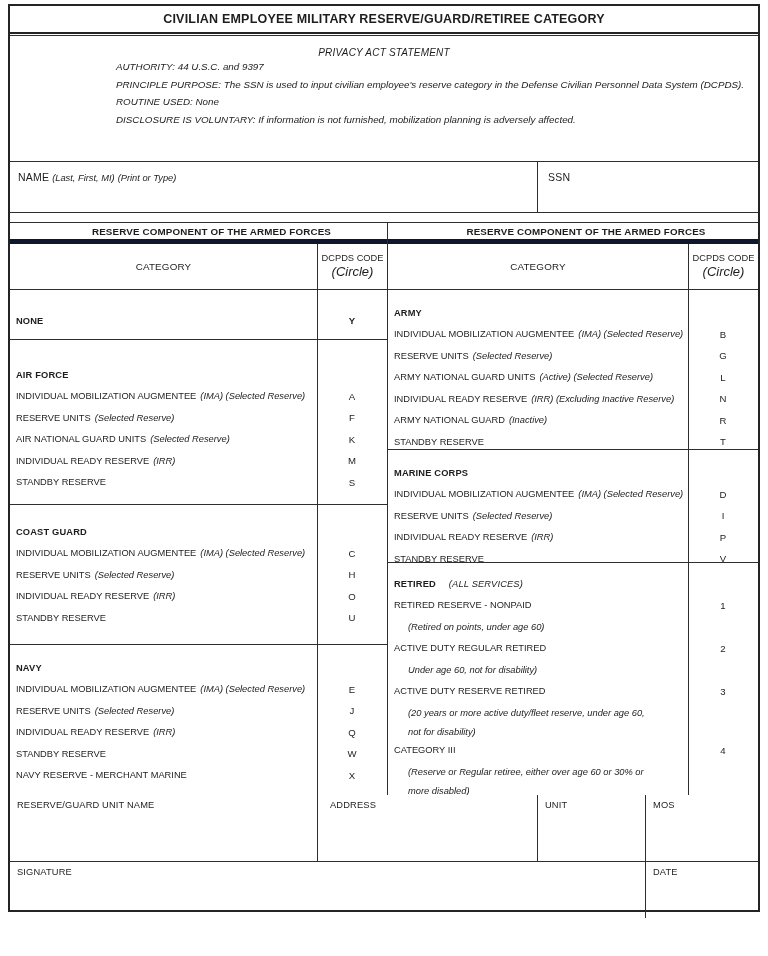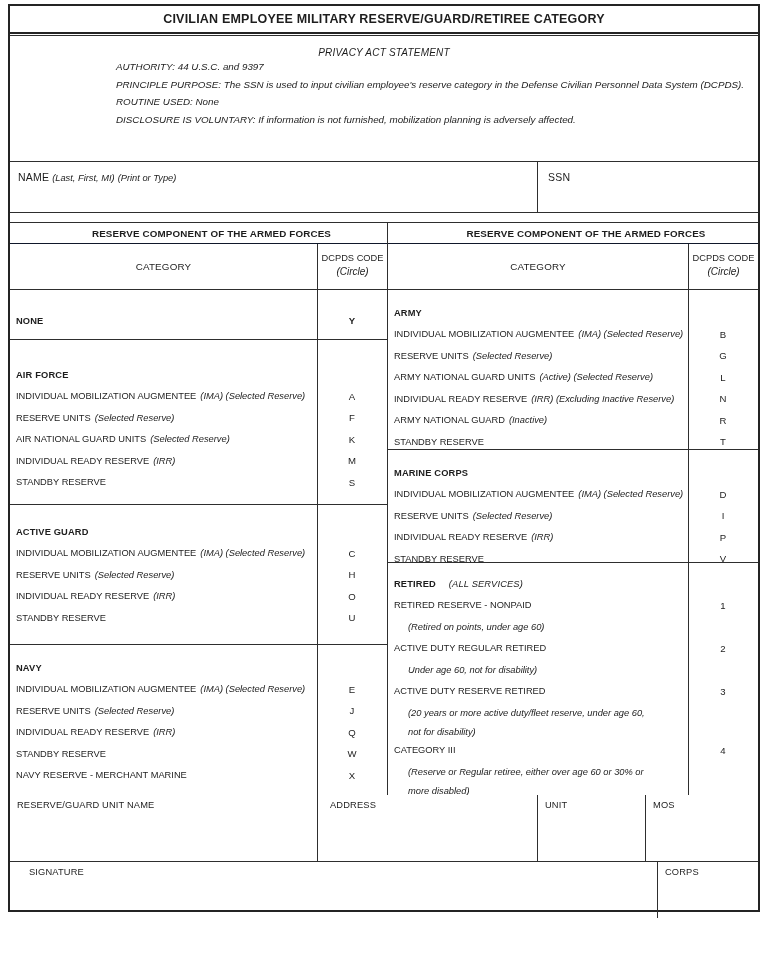--- a/index.html
+++ b/index.html
@@ -28,29 +28,29 @@
   .fld-label { font-size:10.5px; letter-spacing:.2px; }
   .fld-hint { font-size:9.3px; font-style:italic; margin-left:3px; }
 
   .spacer { height:9px; }
 
   
   .table { border-top:1px solid #2e2e2e; display:flex; height:573px; }
   .half { display:flex; flex-direction:column; }
   .half.left { width:377px; }
   .half.right { flex:1; border-left:1px solid #2e2e2e; }
-  .comp-head { height:21px; border-bottom:1px solid #0f172a; display:flex;
+  .comp-head { height:21px; border-bottom:5px solid #0f172a; display:flex;
     align-items:center; justify-content:center; font-size:9.8px; font-weight:bold;
     letter-spacing:.15px;padding-left:26px; }
   .col-head { height:46px; border-bottom:1px solid #2e2e2e; display:flex; }
   .col-head .cat { flex:1; display:flex; align-items:center; justify-content:center;
     font-size:9.8px; letter-spacing:.2px; }
   .col-head .codeh { width:70px; border-left:1px solid #2e2e2e; text-align:center;
     padding-top:8px; font-size:9.3px; line-height:13px; }
-  .col-head .codeh .circ { font-style:italic; font-size:10px; }
+  .col-head .codeh .circ { font-style:italic; font-size:13px; }
   .body { flex:1; display:flex; flex-direction:column; }
 
   .section { position:relative; border-bottom:1px solid #2e2e2e; overflow:hidden; }
   .section:last-child { border-bottom:none; }
   .vline { position:absolute; top:0; bottom:0; right:69px; width:1px; background:#2e2e2e; }
   .row { position:relative; height:21.5px; display:flex; align-items:center;
     padding-left:6px; padding-right:70px; font-size:9.3px; }
   .row.header { font-weight:bold; letter-spacing:.15px;margin-top:8px; }
   .row.header .note { font-weight:normal;padding-left:9px; }
   .row.sub { font-style:italic; padding-left:20px; }
@@ -59,21 +59,21 @@
   .code { position:absolute; right:0; top:0; height:100%; width:70px; display:flex;
     align-items:center; justify-content:center; font-size:9.6px; }
   .pad2  { padding-top:2px; }
   .pad4  { padding-top:4px; }
   .pad8  { padding-top:8px; }
   .pad12 { padding-top:12px; }
   .pad16 { padding-top:16px; }
 
   
   .unit-row { height:67px; border-bottom:1px solid #2e2e2e; display:flex; }
-  .sig-row { height:56px; display:flex;margin-left:12px; }
+  .sig-row { height:56px; display:flex; }
   .bcell { padding:5px 7px; font-size:9.3px; letter-spacing:.15px; }
   .bcell + .bcell { border-left:1px solid #2e2e2e; }
   .c-unit { width:307px; } .c-addr { width:220px;padding-left:12px; } .c-phone { width:108px; }
   .c-mos { flex:1; } .c-sig { width:635px; } .c-date { flex:1; }
 
   .footer { position:absolute; left:10px; top:978px; font-size:10.8px; font-weight:bold; }
   .footer .ver { font-style:italic; margin-left:4px; }
 </style>
 </head>
 <body>
@@ -148,21 +148,21 @@
               <span class="code">M</span>
             </div>
             <div class="row item">
               <span class="lab">STANDBY RESERVE</span>
               <span class="code">S</span>
             </div>
           </div>
           <div class="section pad8" style="height: 140px;">
             <div class="vline"></div>
             <div class="row header">
-              <span class="lab">ACTIVE GUARD</span>
+              <span class="lab">COAST GUARD</span>
             </div>
             <div class="row item">
               <span class="lab">INDIVIDUAL MOBILIZATION AUGMENTEE</span>
               <span class="note">(IMA) (Selected Reserve)</span>
               <span class="code">C</span>
             </div>
             <div class="row item">
               <span class="lab">RESERVE UNITS</span>
               <span class="note">(Selected Reserve)</span>
               <span class="code">H</span>
@@ -336,21 +336,21 @@
     <div class="bcell c-mos">
       <span>MOS</span>
     </div>
   </div>
 
   <div class="sig-row">
     <div class="bcell c-sig">
       <span>SIGNATURE</span>
     </div>
     <div class="bcell c-date">
-      <span>CORPS</span>
+      <span>DATE</span>
     </div>
   </div>
 
 </div>
 
 <div class="footer">
   <span>AF FORM 3598, 19940901</span><span class="ver">(EF-V2)</span>
 </div>
 
 </body></html>

